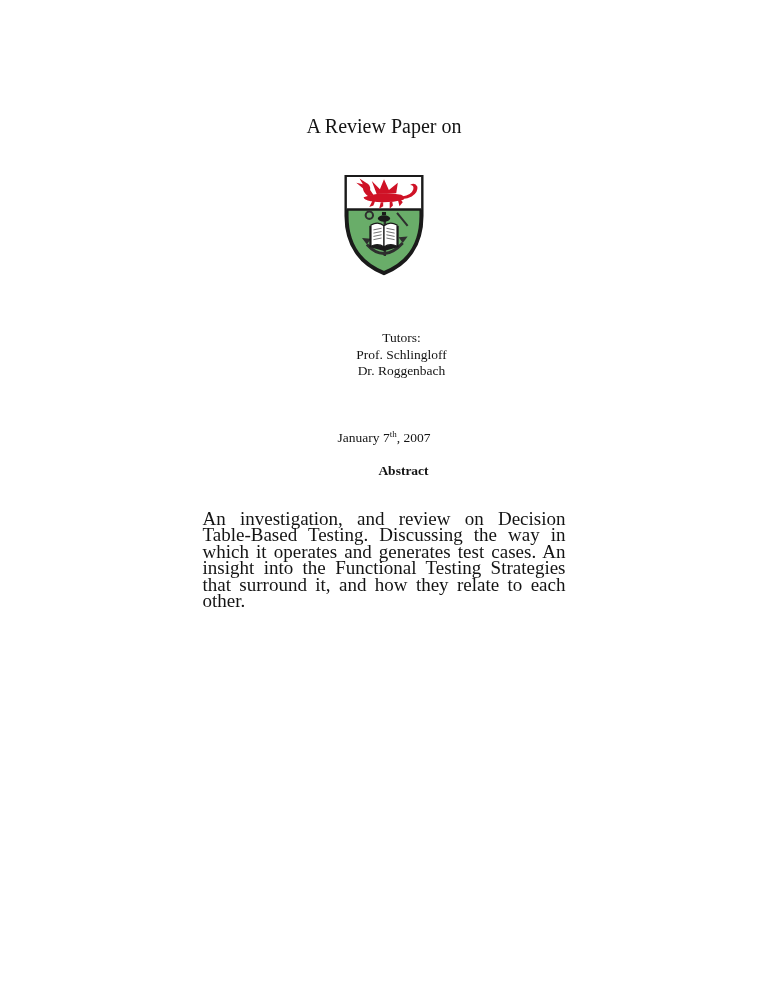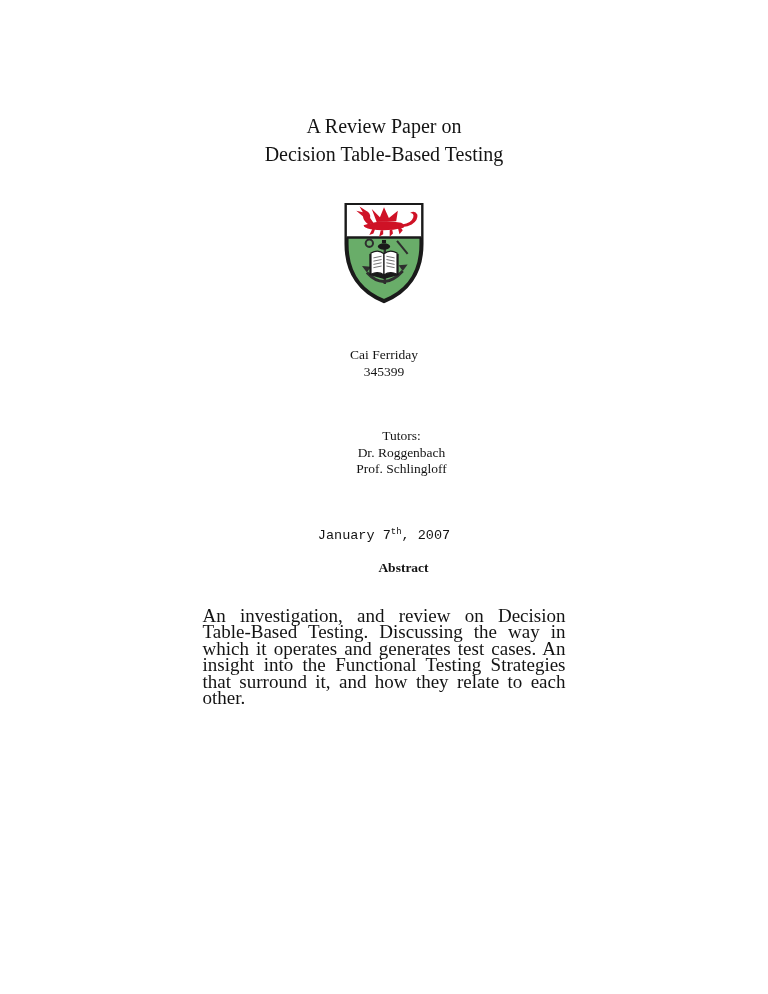--- a/index.html
+++ b/index.html
@@ -34,21 +34,20 @@
     margin-top:48px;
     text-align:center;
     font-size:13.5px;
     line-height:16.5px;
     padding-left:35px;
   }
   .date-line{
     margin-top:50px;
     text-align:center;
     font-size:13.5px;
-    font-family:Liberation Mono, monospace;
   }
   .date-line sup{
     font-size:9px;
     vertical-align:super;
     line-height:0;
   }
   .abstract-heading{
     margin-top:17px;
     text-align:center;
     font-size:13.5px;
@@ -63,21 +62,20 @@
     text-align:justify;
   }
 </style>
 </head>
 <body>
 
 <div class="page">
 
   <div class="title-block">
     <div>A Review Paper on</div>
-    <div>Decision Table-Based Testing</div>
   </div>
 
   <div class="crest-wrap">
     <svg width="88" height="106" viewBox="0 0 108 130">
       <defs>
         <clipPath id="shieldClip">
           <path d="M8,6 L100,6 L100,54 C100,90 82,113 54,124 C26,113 8,90 8,54 Z"></path>
         </clipPath>
       </defs>
 
@@ -125,29 +123,25 @@
         </g>
 
         <g>
           <rect x="51.5" y="49" width="5" height="4" fill="#1a1a1a"></rect>
           <ellipse cx="54" cy="57" rx="7.5" ry="4" fill="#1a1a1a"></ellipse>
         </g>
       </g>
     </svg>
   </div>
 
-  <div class="author-block">
-    <div>Cai Ferriday</div>
-    <div>345399</div>
-  </div>
 
   <div class="tutors-block">
     <div>Tutors:</div>
+    <div>Prof. Schlingloff</div>
     <div>Dr. Roggenbach</div>
-    <div>Prof. Schlingloff</div>
   </div>
 
   <div class="date-line">
     <span>January 7</span><sup>th</sup><span>, 2007</span>
   </div>
 
   <div class="abstract-heading">Abstract</div>
 
   <div class="abstract-body">An investigation, and review on Decision Table-Based Testing. Discussing the way in which it operates and generates test cases. An insight into the Functional Testing Strategies that surround it, and how they relate to each other.</div>
 

